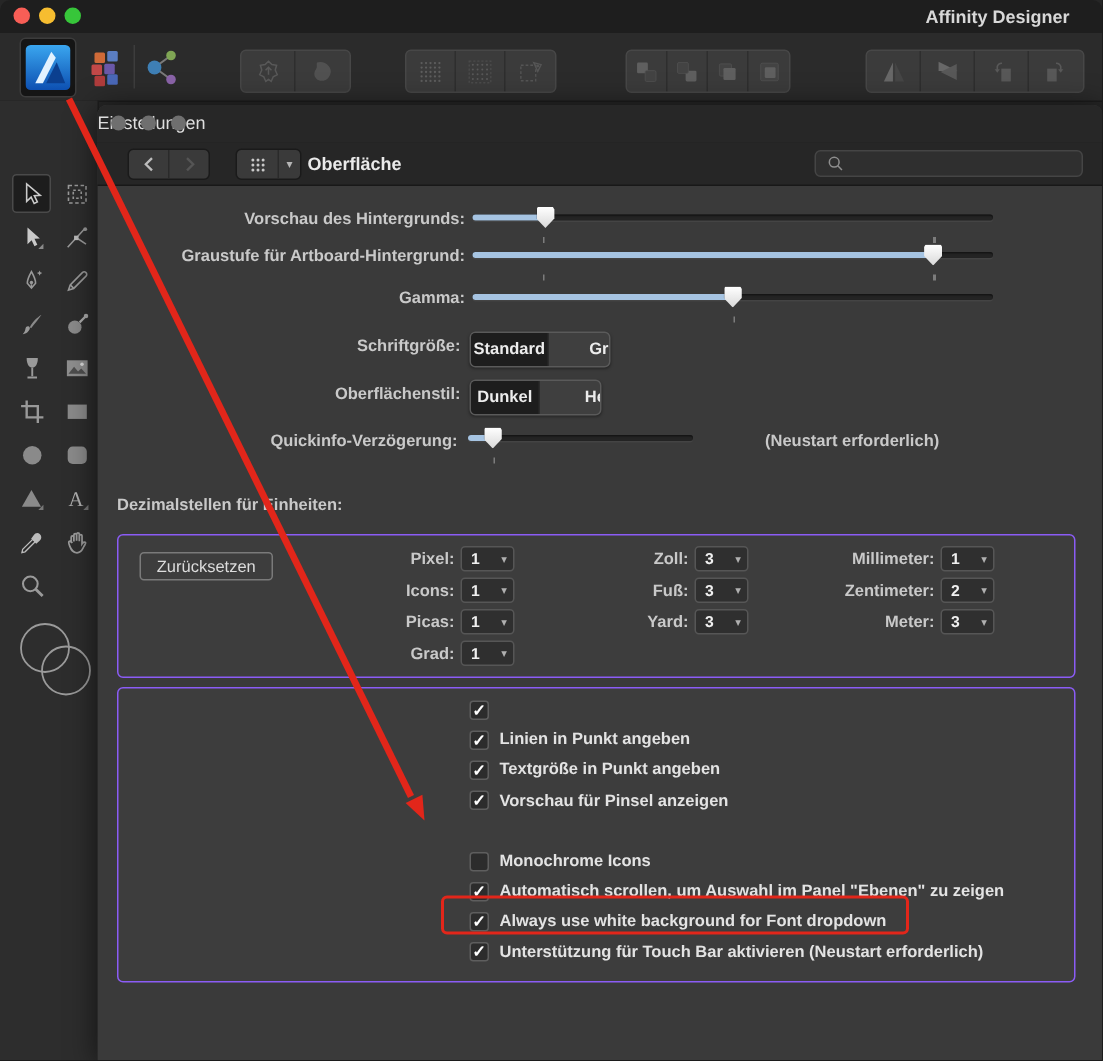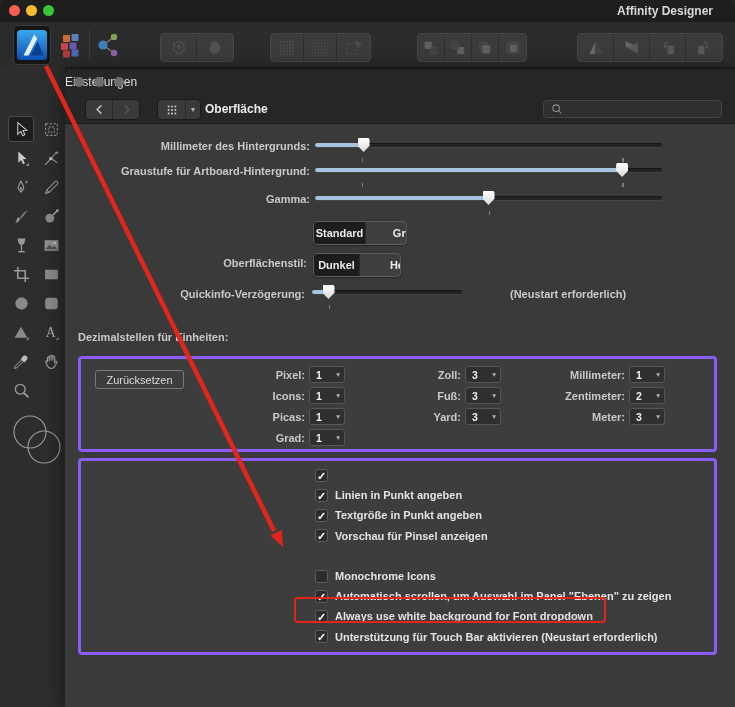--- a/index.html
+++ b/index.html
@@ -53,21 +53,21 @@
   .fill{position:absolute;left:0;top:0;height:4px;background:#a6c4e2;border-radius:2px;}
   .thumb{position:absolute;top:3px;width:12px;height:14px;background:linear-gradient(#ffffff,#d9d9d9);
          clip-path:polygon(8% 0,92% 0,100% 12%,100% 55%,50% 100%,0 55%,0 12%);filter:drop-shadow(0 1px 1px rgba(0,0,0,.6));}
   .tick{position:absolute;top:23px;width:1.5px;height:4px;background:#7c7c7c;}
   
   .segmented{position:absolute;display:flex;height:22px;background:#3f3f3f;border:1px solid #5a5a5a;border-radius:4px;overflow:hidden;box-shadow:0 1px 2px rgba(0,0,0,.35);}
   .seg{display:flex;align-items:center;justify-content:center;font-size:11px;font-weight:bold;color:#ececec;border-right:1px solid #2b2b2b;box-sizing:border-box;}
   .seg:last-child{border-right:none;padding-left:40px;}
   .seg.sel{background:#1d1d1d;}
   
-  .box{position:absolute;left:13px;width:639px;border:3px solid #8b5cf6;border-radius:4px;background:rgba(255,255,255,.018);box-sizing:border-box;}
+  .box{position:absolute;left:13px;width:639px;border:1px solid #8b5cf6;border-radius:4px;background:rgba(255,255,255,.018);box-sizing:border-box;}
   .btn{position:absolute;background:#3d3d3d;border:1px solid #7a7a7a;border-radius:3px;color:#dcdcdc;font-size:11px;display:flex;align-items:center;justify-content:center;box-sizing:border-box;font-family:"Liberation Sans",sans-serif;}
   .dd{position:absolute;width:36px;height:17px;background:#2f2f2f;border:1px solid #565656;border-radius:3px;display:flex;align-items:center;box-sizing:border-box;}
   .dd .val{flex:1;padding-left:6px;font-size:10.5px;font-weight:bold;color:#f0f0f0;}
   .dd .arr{padding-right:4px;font-size:7.5px;color:#b0b0b0;}
   .dd-label{position:absolute;font-size:11px;font-weight:bold;color:#c9c9c9;text-align:right;white-space:nowrap;}
   
   .cb-row{position:absolute;left:234px;height:16px;display:flex;align-items:center;}
   .cb{width:13px;height:13px;background:#2c2c2c;border:1px solid #5e5e5e;border-radius:2.5px;color:#fff;
       font-size:11px;line-height:12px;text-align:center;font-weight:bold;box-sizing:border-box;flex:none;}
   .cb-label{margin-left:7px;font-size:11px;font-weight:bold;color:#e3e3e3;white-space:nowrap;}
@@ -504,21 +504,21 @@
               <circle cx="6" cy="6" r="3.8" fill="none" stroke="#8e8e8e" stroke-width="1.2"></circle>
               <path d="M8.8 8.8 L12 12" stroke="#8e8e8e" stroke-width="1.2"></path>
             </svg>
           </span>
         <input value="" placeholder="" style="">
       </div>
     </div>
 
     <div class="dlg-content">
       <div id="sliders">
-          <div class="fld-label" style="left: 0px; width: 245px; top: 17px;">Millimeter des Hintergrunds:</div>
+          <div class="fld-label" style="left: 0px; width: 245px; top: 17px;">Vorschau des Hintergrunds:</div>
           <div class="slider" style="left: 250px; top: 12px; width: 347px;">
             <div class="track">
               <div class="fill" style="width: 14%;"></div>
             </div>
             <div class="thumb" style="left: calc(14% - 6px);"></div>
             <div class="tick" style="left: 13.5%;"></div>
             <div class="tick" style="left: 88.5%;"></div>
           </div>
           <div class="fld-label" style="left: 0px; width: 245px; top: 42px;">Graustufe für Artboard-Hintergrund:</div>
           <div class="slider" style="left: 250px; top: 37px; width: 347px;">
@@ -532,20 +532,21 @@
           <div class="fld-label" style="left: 0px; width: 245px; top: 70px;">Gamma:</div>
           <div class="slider" style="left: 250px; top: 65px; width: 347px;">
             <div class="track">
               <div class="fill" style="width: 50%;"></div>
             </div>
             <div class="thumb" style="left: calc(50% - 6px);"></div>
             <div class="tick" style="left: 50%;"></div>
           </div>
         </div>
 
+      <div class="fld-label" style="left:0;width:242px;top:102px;">Schriftgröße:</div>
       <div class="segmented" style="left:248px;top:98px;">
         <div class="seg sel" style="width:52px;">Standard</div>
         <div class="seg" style="width:36px;">Groß</div>
       </div>
 
       <div class="fld-label" style="left:0;width:242px;top:134px;">Oberflächenstil:</div>
       <div class="segmented" style="left:248px;top:130px;">
         <div class="seg sel" style="width:46px;">Dunkel</div>
         <div class="seg" style="width:34px;">Hell</div>
       </div>

